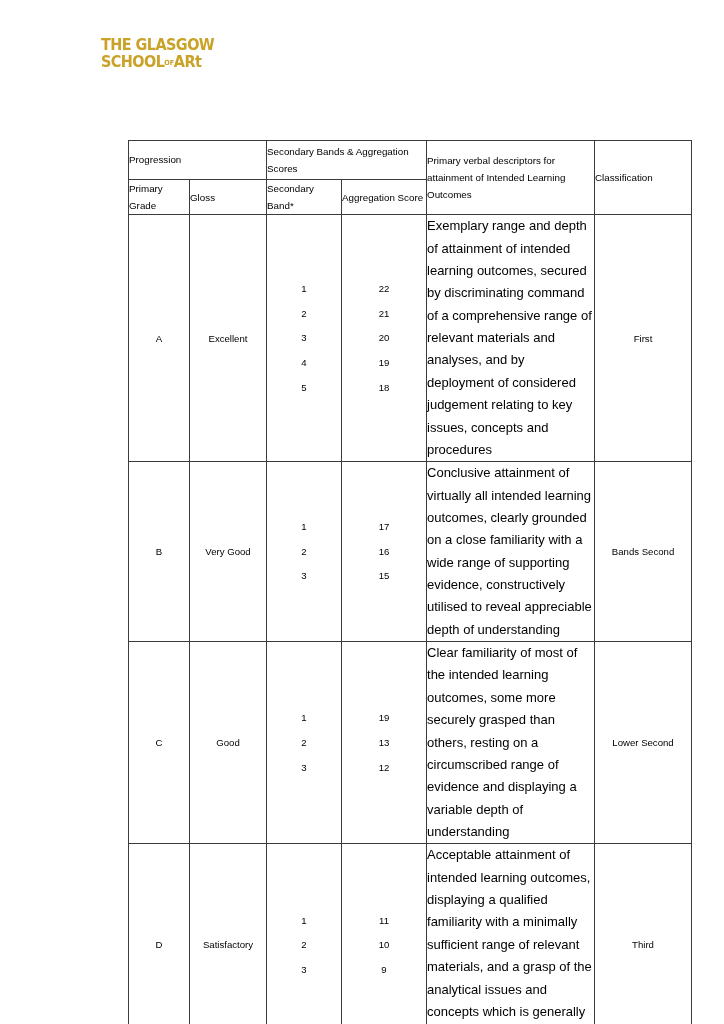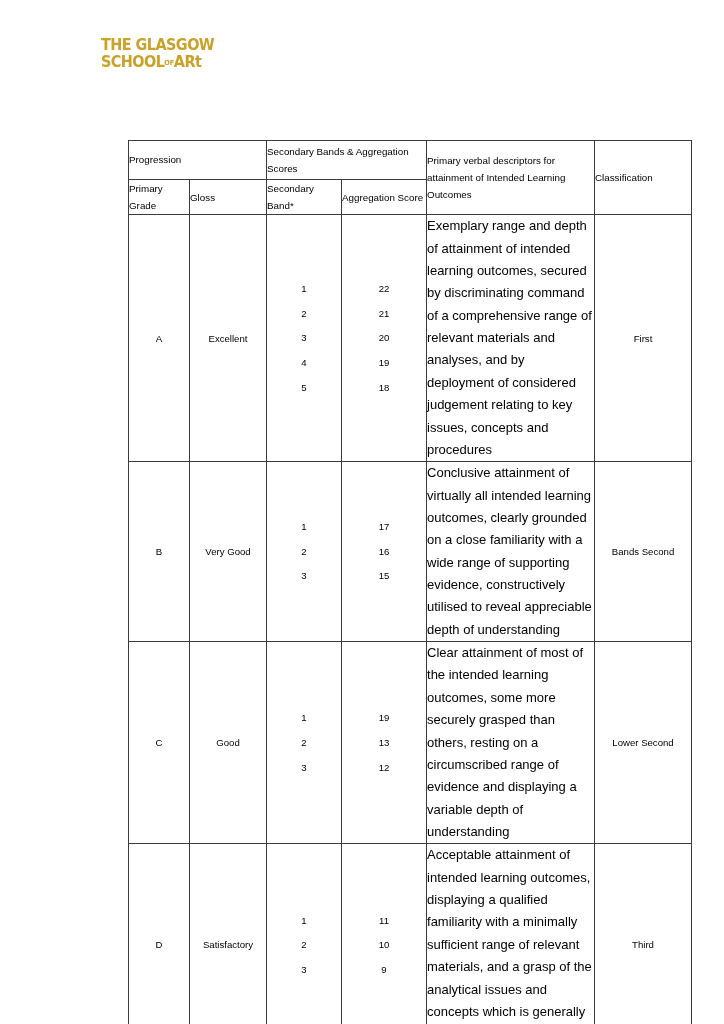--- a/index.html
+++ b/index.html
@@ -243,21 +243,21 @@
               <span>3</span>
             </div>
           </td>
           <td class="score-cell">
             <div class="stack">
               <span>19</span>
               <span>13</span>
               <span>12</span>
             </div>
           </td>
-          <td class="desc-cell">Clear attainment of most of the intended learning outcomes, some more securely grasped than others, resting on a circumscribed range of evidence and displaying a variable depth of understanding</td>
+          <td class="desc-cell">Clear familiarity of most of the intended learning outcomes, some more securely grasped than others, resting on a circumscribed range of evidence and displaying a variable depth of understanding</td>
           <td class="class-cell">Lower Second</td>
         </tr>
 
         <tr class="row-d">
           <td class="grade-cell">D</td>
           <td class="gloss-cell">Satisfactory</td>
           <td class="band-cell">
             <div class="stack">
               <span>1</span>
               <span>2</span>

